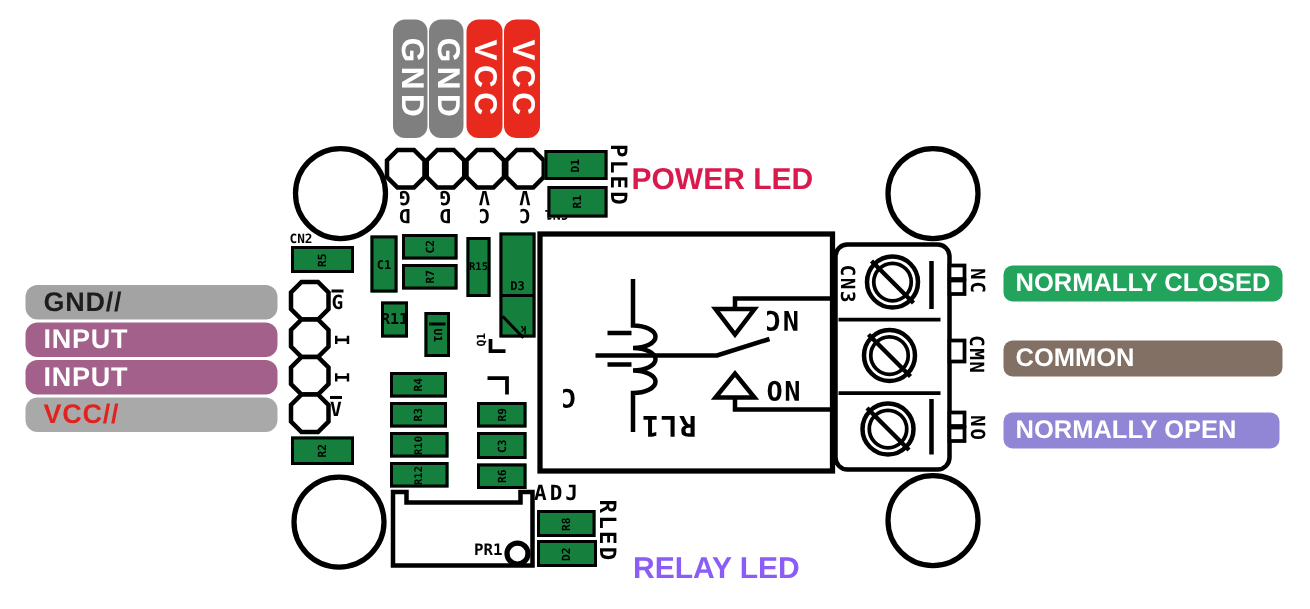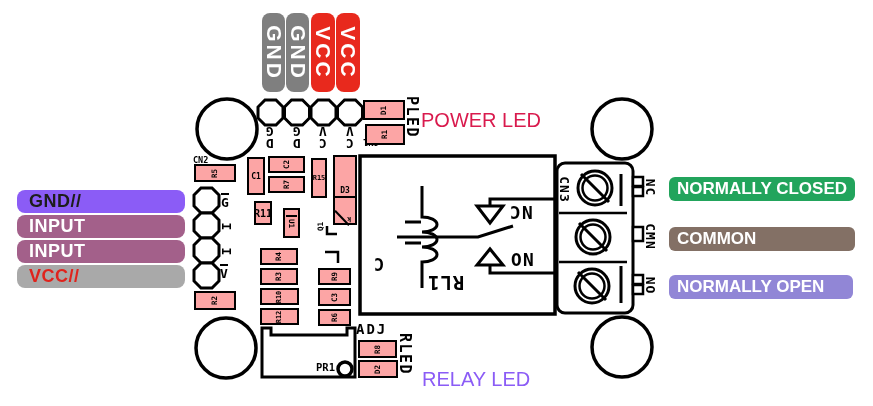--- a/index.html
+++ b/index.html
@@ -13,26 +13,26 @@
   .pill-v .vt{transform:rotate(90deg);white-space:nowrap;color:#fff;
           font-weight:bold;font-size:21px;letter-spacing:3px;}
   .pill-l{position:absolute;left:17px;width:168px;height:23px;border-radius:8px;
           display:flex;align-items:center;font-weight:bold;font-size:18px;
           padding-left:12px;box-sizing:border-box;letter-spacing:0.5px;}
   .pill-r{position:absolute;left:669px;height:24px;border-radius:6px;color:#fff;
           display:flex;align-items:center;font-weight:bold;font-size:17px;
           padding-left:8px;box-sizing:border-box;}
 
   
-  .anno{position:absolute;font-weight:normal;font-size:20px;white-space:nowrap;}
+  .anno{position:absolute;font-weight:bold;font-size:20px;white-space:nowrap;}
 
   
   .silk{position:absolute;font-family:"DejaVu Sans Mono",monospace;font-weight:bold;
         color:#000;white-space:nowrap;}
-  .cbox{position:absolute;border:2.5px solid #000;background:#fca5a5;box-sizing:border-box;
+  .cbox{position:absolute;border:2.5px solid #000;background:#15803d;box-sizing:border-box;
         display:flex;align-items:center;justify-content:center;
         font-family:"DejaVu Sans Mono",monospace;font-weight:bold;color:#000;}
   .rotm90{transform:rotate(-90deg);white-space:nowrap;}
   .rot90{transform:rotate(90deg);white-space:nowrap;display:inline-block;}
   .r180{transform:rotate(180deg);display:inline-block;}
   .vwrap{position:absolute;display:flex;align-items:center;justify-content:center;
          font-family:"DejaVu Sans Mono",monospace;font-weight:bold;color:#000;}
   .vwrap .vt{transform:rotate(90deg);white-space:nowrap;}
   .padstack{position:absolute;width:14px;display:flex;flex-direction:column;align-items:center;
             font-family:"DejaVu Sans Mono",monospace;font-weight:bold;font-size:13px;
@@ -126,21 +126,21 @@
   <div class="pill-v" style="left:286px;top:13px;background:#7f7f7f">
     <span class="vt">GND</span>
     </div>
   <div class="pill-v" style="left:311px;top:13px;background:#e8291d;width:24px">
     <span class="vt">VCC</span>
     </div>
   <div class="pill-v" style="left:336px;top:13px;background:#e8291d;width:24px">
     <span class="vt">VCC</span>
     </div>
 
-  <div class="pill-l" style="top:190px;background:#8b5cf6;color:#1d1d1b">
+  <div class="pill-l" style="top:190px;background:#a3a3a3;color:#1d1d1b">
     <span>GND//</span>
     </div>
   <div class="pill-l" style="top:215px;background:#a3608a;color:#fff">
     <span>INPUT</span>
     </div>
   <div class="pill-l" style="top:240px;background:#a3608a;color:#fff">
     <span>INPUT</span>
     </div>
   <div class="pill-l" style="top:265px;background:#a9a9a9;color:#e0231c">
     <span>VCC//</span>

